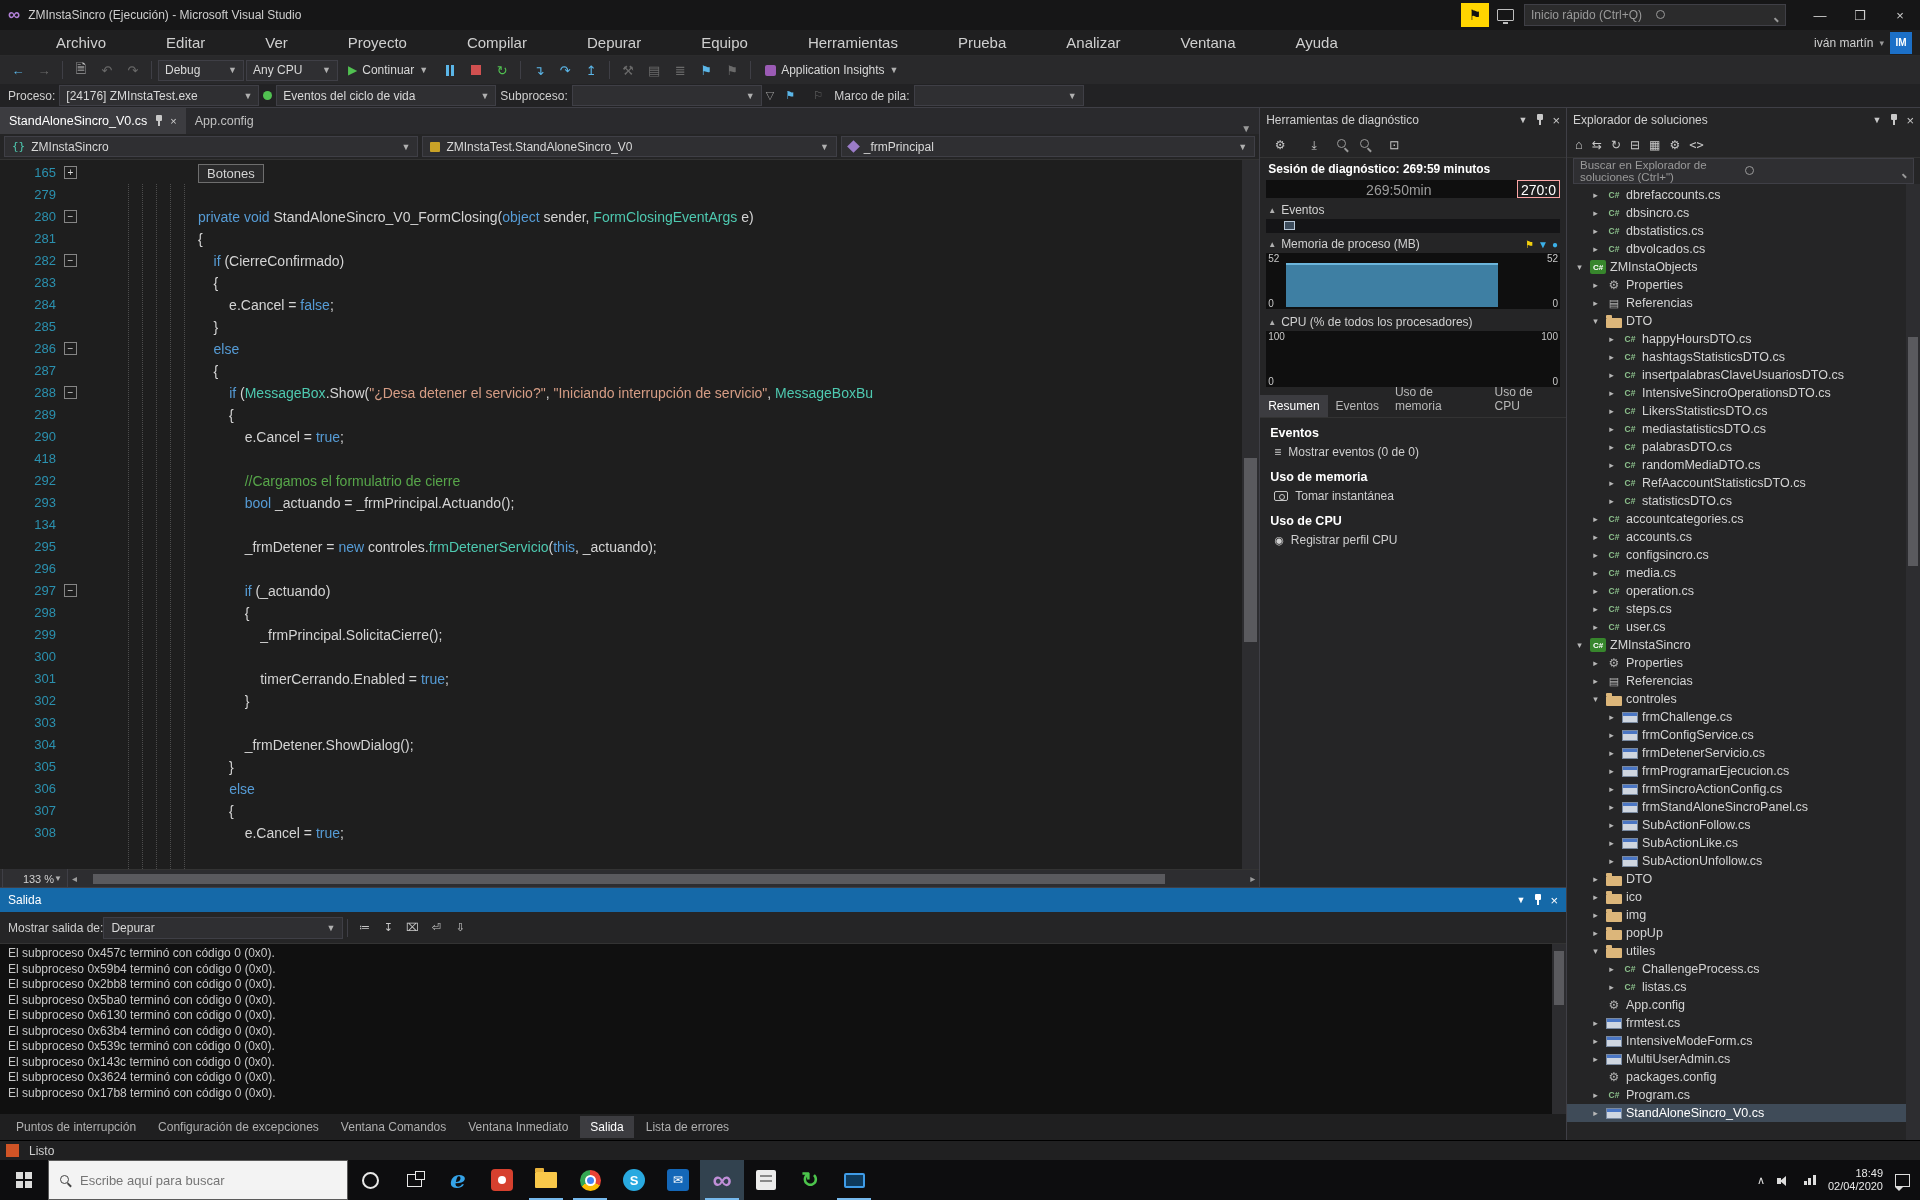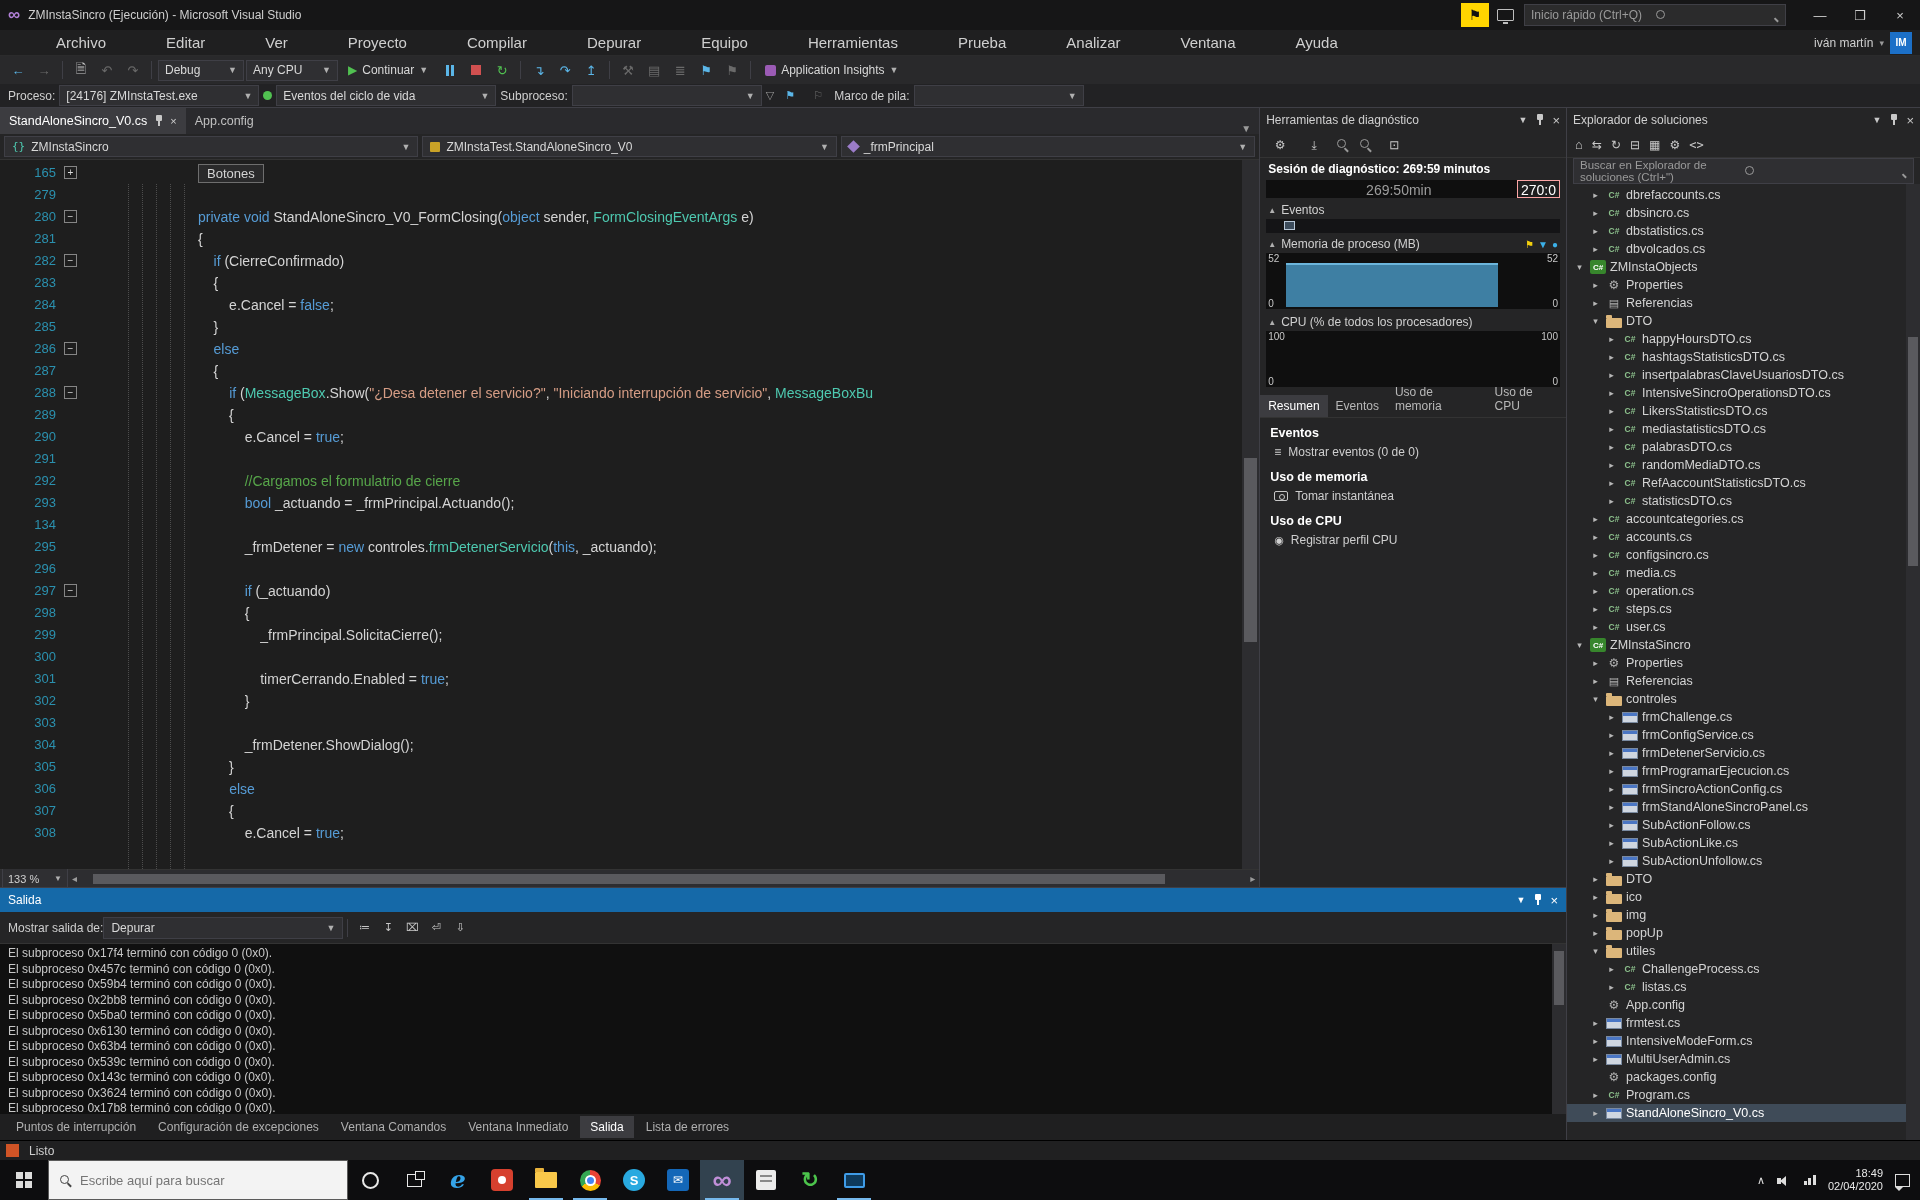--- a/index.html
+++ b/index.html
@@ -84,21 +84,21 @@
   .ln{width:56px;text-align:right;color:var(--ln);flex:0 0 56px;font-size:13px;}
   .fm{width:64px;flex:0 0 64px;position:relative;}
   .foldbox{position:absolute;left:8px;top:4px;width:13px;height:13px;border:1px solid #858585;color:#dcdcdc;font-size:10px;line-height:11px;text-align:center;background:var(--editor);cursor:pointer;}
   .codetxt{padding-left:78px;color:var(--text);}
   .tk-k{color:var(--kw);} .tk-y{color:var(--ty);} .tk-s{color:var(--st);} .tk-c{color:var(--cm);} .tk-p{color:var(--text);}
   .collapsed-box{display:inline-block;border:1px solid #6e6e6e;background:#2a2a2b;color:#d4d4d4;padding:0 8px;line-height:17px;font-size:13px;cursor:pointer;}
   .guide{position:absolute;top:24px;bottom:0;width:0;border-left:1px dotted #4d4d4d;pointer-events:none;}
   .vscroll{position:absolute;top:0;bottom:0;right:0;width:17px;background:#2d2d30;}
   .vthumb{position:absolute;left:2px;right:2px;top:42%;height:26%;background:#5a5a5e;cursor:pointer;}
   .editor-bottom{height:18px;flex:0 0 18px;background:#2d2d30;display:flex;align-items:center;border-top:1px solid #333;}
-  .zoomsel{width:66px;height:16px;margin-left:2px;background:#2f2f32;border:1px solid var(--border);display:flex;align-items:center;justify-content:space-between;padding:16px 5px;font-size:11px;color:#d0d0d0;cursor:pointer;}
+  .zoomsel{width:66px;height:16px;margin-left:2px;background:#2f2f32;border:1px solid var(--border);display:flex;align-items:center;justify-content:flex-end;padding:16px 5px;font-size:11px;color:#d0d0d0;cursor:pointer;}
   .harrow{color:#9a9a9a;font-size:10px;padding:0 4px;cursor:pointer;}
   .htrack{flex:1;height:12px;position:relative;background:#2d2d30;}
   .hthumb{position:absolute;top:1px;bottom:1px;left:1%;width:92%;background:#5a5a5e;cursor:pointer;}
 
   
   .diag{width:306px;background:var(--panel);display:flex;flex-direction:column;font-size:12px;}
   .toolhead{height:24px;display:flex;align-items:center;padding:0 6px;color:#d0d0d0;flex:0 0 24px;}
   .toolhead .t{flex:1;}
   .th-icos{display:flex;align-items:center;gap:8px;}
   .th-icos .x{color:#c8c8c8;font-size:13px;cursor:pointer;}
@@ -370,21 +370,21 @@
                 <div class="cl"><span class="ln">281</span><span class="fm"></span><span class="codetxt"><span class="tk-p">{</span></span></div>
                 <div class="cl"><span class="ln">282</span><span class="fm"><span class="foldbox">−</span></span><span class="codetxt"><span class="tk-p">    </span><span class="tk-k">if</span><span class="tk-p"> (CierreConfirmado)</span></span></div>
                 <div class="cl"><span class="ln">283</span><span class="fm"></span><span class="codetxt"><span class="tk-p">    {</span></span></div>
                 <div class="cl"><span class="ln">284</span><span class="fm"></span><span class="codetxt"><span class="tk-p">        e.Cancel = </span><span class="tk-k">false</span><span class="tk-p">;</span></span></div>
                 <div class="cl"><span class="ln">285</span><span class="fm"></span><span class="codetxt"><span class="tk-p">    }</span></span></div>
                 <div class="cl"><span class="ln">286</span><span class="fm"><span class="foldbox">−</span></span><span class="codetxt"><span class="tk-p">    </span><span class="tk-k">else</span></span></div>
                 <div class="cl"><span class="ln">287</span><span class="fm"></span><span class="codetxt"><span class="tk-p">    {</span></span></div>
                 <div class="cl"><span class="ln">288</span><span class="fm"><span class="foldbox">−</span></span><span class="codetxt"><span class="tk-p">        </span><span class="tk-k">if</span><span class="tk-p"> (</span><span class="tk-y">MessageBox</span><span class="tk-p">.Show(</span><span class="tk-s">"¿Desa detener el servicio?"</span><span class="tk-p">, </span><span class="tk-s">"Iniciando interrupción de servicio"</span><span class="tk-p">, </span><span class="tk-y">MessageBoxBu</span></span></div>
                 <div class="cl"><span class="ln">289</span><span class="fm"></span><span class="codetxt"><span class="tk-p">        {</span></span></div>
                 <div class="cl"><span class="ln">290</span><span class="fm"></span><span class="codetxt"><span class="tk-p">            e.Cancel = </span><span class="tk-k">true</span><span class="tk-p">;</span></span></div>
-                <div class="cl"><span class="ln">291</span><span class="fm"></span><span class="codetxt"></span></div>
+                <div class="cl"><span class="ln">418</span><span class="fm"></span><span class="codetxt"></span></div>
                 <div class="cl"><span class="ln">292</span><span class="fm"></span><span class="codetxt"><span class="tk-p">            </span><span class="tk-c">//Cargamos el formulatrio de cierre</span></span></div>
                 <div class="cl"><span class="ln">293</span><span class="fm"></span><span class="codetxt"><span class="tk-p">            </span><span class="tk-k">bool</span><span class="tk-p"> _actuando = _frmPrincipal.Actuando();</span></span></div>
                 <div class="cl"><span class="ln">134</span><span class="fm"></span><span class="codetxt"></span></div>
                 <div class="cl"><span class="ln">295</span><span class="fm"></span><span class="codetxt"><span class="tk-p">            _frmDetener = </span><span class="tk-k">new</span><span class="tk-p"> controles.</span><span class="tk-y">frmDetenerServicio</span><span class="tk-p">(</span><span class="tk-k">this</span><span class="tk-p">, _actuando);</span></span></div>
                 <div class="cl"><span class="ln">296</span><span class="fm"></span><span class="codetxt"></span></div>
                 <div class="cl"><span class="ln">297</span><span class="fm"><span class="foldbox">−</span></span><span class="codetxt"><span class="tk-p">            </span><span class="tk-k">if</span><span class="tk-p"> (_actuando)</span></span></div>
                 <div class="cl"><span class="ln">298</span><span class="fm"></span><span class="codetxt"><span class="tk-p">            {</span></span></div>
                 <div class="cl"><span class="ln">299</span><span class="fm"></span><span class="codetxt"><span class="tk-p">                _frmPrincipal.SolicitaCierre();</span></span></div>
                 <div class="cl"><span class="ln">300</span><span class="fm"></span><span class="codetxt"></span></div>
                 <div class="cl"><span class="ln">301</span><span class="fm"></span><span class="codetxt"><span class="tk-p">                timerCerrando.Enabled = </span><span class="tk-k">true</span><span class="tk-p">;</span></span></div>
@@ -517,21 +517,20 @@
           </div>
           <span class="tsep"></span>
           <span class="tico" style="font-size:11px">≔</span>
           <span class="tico" style="font-size:11px">↧</span>
           <span class="tico" style="font-size:11px">⌧</span>
           <span class="tico" style="font-size:11px">⏎</span>
           <span class="tico" style="font-size:11px">⇩</span>
         </div>
         <div class="out-text">
           <div>
-              <div class="oline">El subproceso 0x17f4 terminó con código 0 (0x0).</div>
               <div class="oline">El subproceso 0x457c terminó con código 0 (0x0).</div>
               <div class="oline">El subproceso 0x59b4 terminó con código 0 (0x0).</div>
               <div class="oline">El subproceso 0x2bb8 terminó con código 0 (0x0).</div>
               <div class="oline">El subproceso 0x5ba0 terminó con código 0 (0x0).</div>
               <div class="oline">El subproceso 0x6130 terminó con código 0 (0x0).</div>
               <div class="oline">El subproceso 0x63b4 terminó con código 0 (0x0).</div>
               <div class="oline">El subproceso 0x539c terminó con código 0 (0x0).</div>
               <div class="oline">El subproceso 0x143c terminó con código 0 (0x0).</div>
               <div class="oline">El subproceso 0x3624 terminó con código 0 (0x0).</div>
               <div class="oline">El subproceso 0x17b8 terminó con código 0 (0x0).</div>

